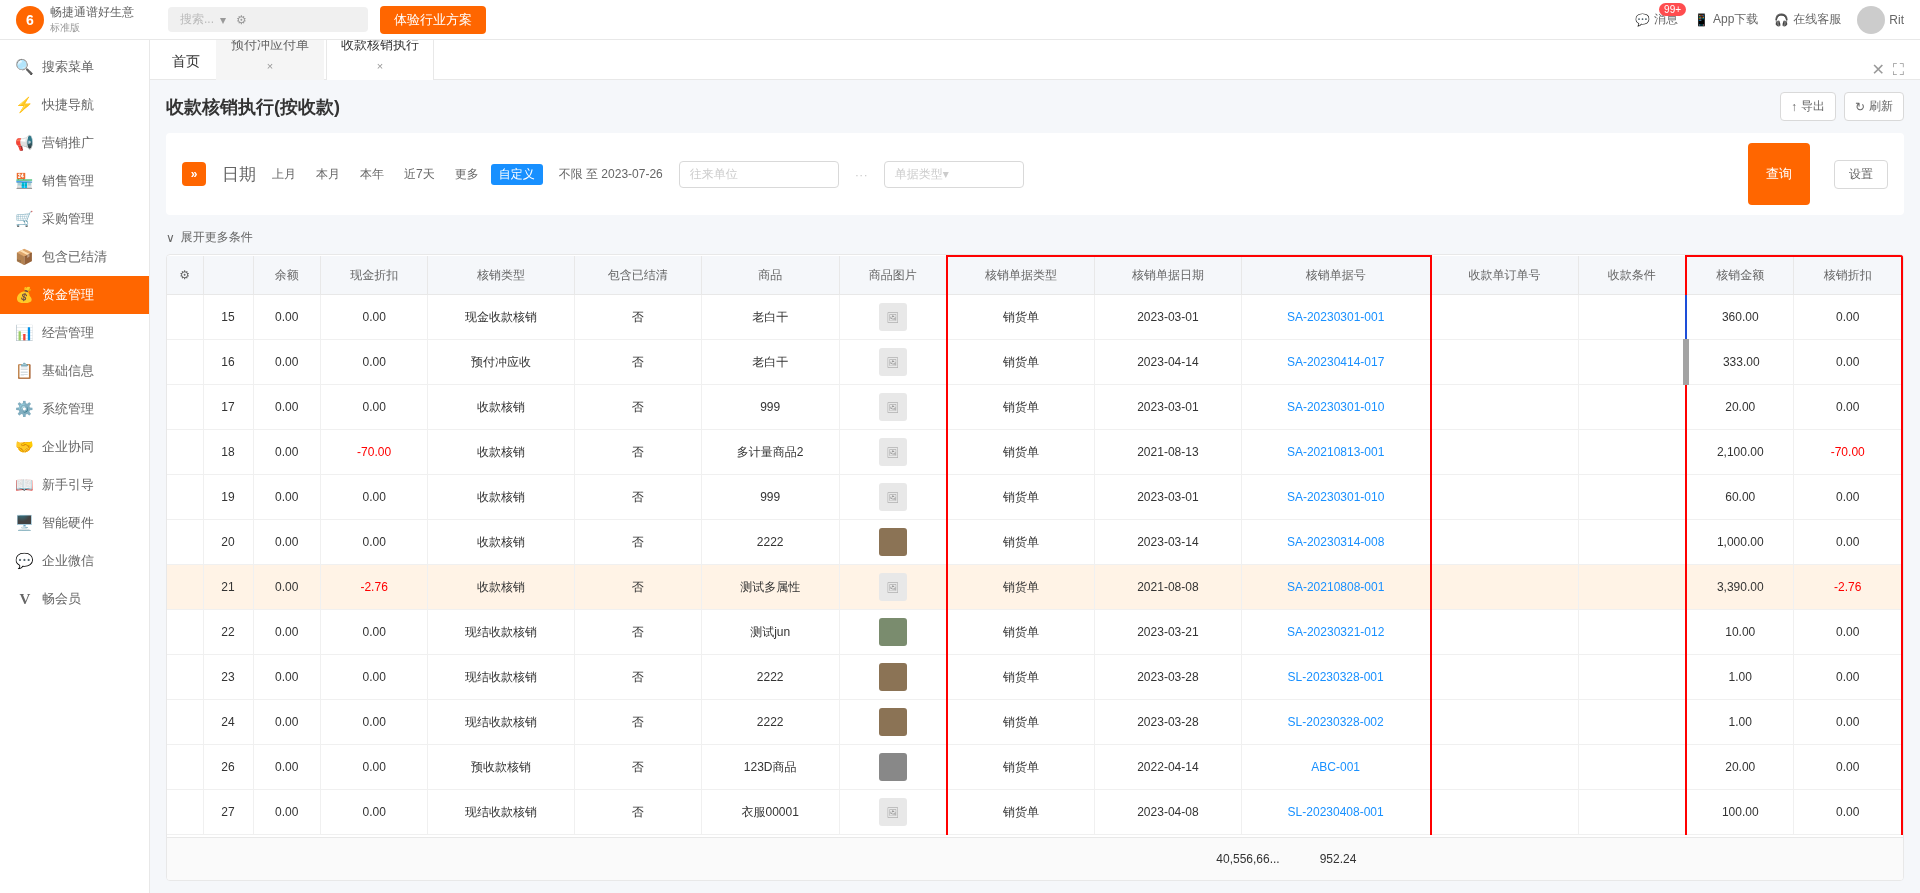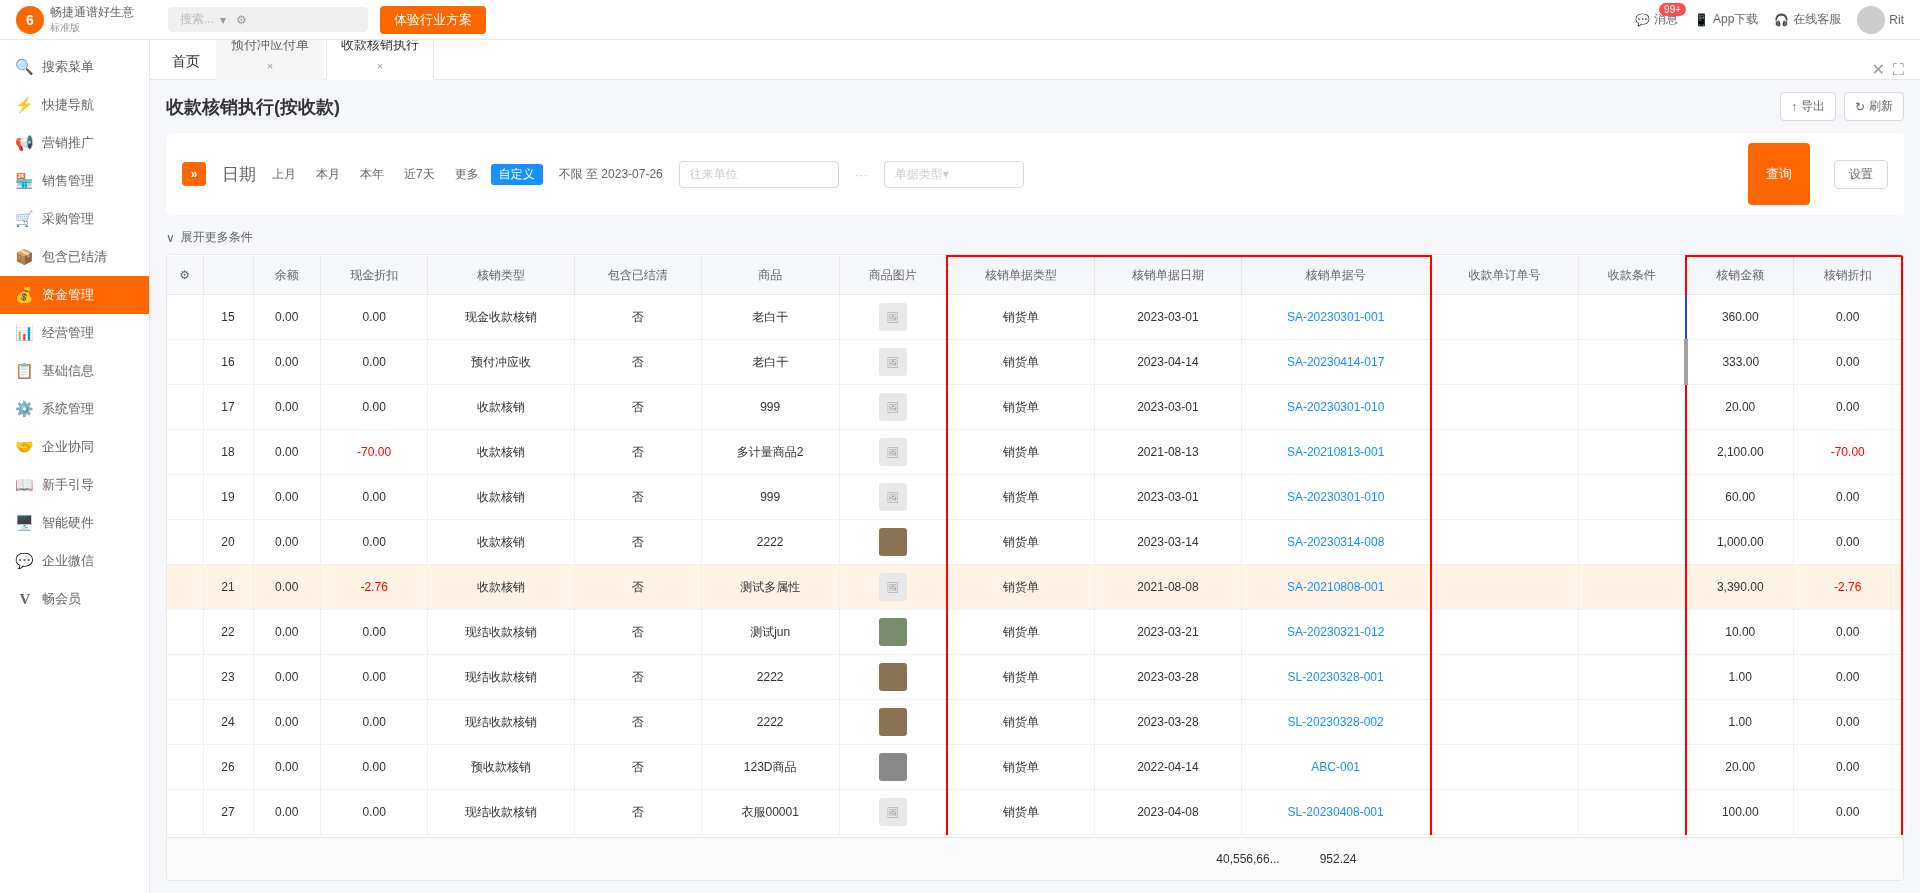--- a/index.html
+++ b/index.html
@@ -311,21 +311,21 @@
     <td>否</td>
     <td>老白干</td>
     <td>
                     <div class="image-placeholder">🖼</div>
                   </td>
     <td style="border-left:2px solid red;">销货单</td>
     <td style="">2023-04-14</td>
     <td style="border-right:2px solid red;"><span class="link-text">SA-20230414-017</span></td>
     <td></td>
     <td></td>
-    <td style="border-left:4px solid #a3a3a3;">333.00</td>
+    <td style="border-left:6px solid #a3a3a3;">333.00</td>
     <td style="border-right:2px solid red;">0.00</td>
   </tr>
                 <tr>
     <td></td>
     <td>17</td>
     <td>0.00</td>
     <td style="">0.00</td>
     <td>收款核销</td>
     <td>否</td>
     <td>999</td>

